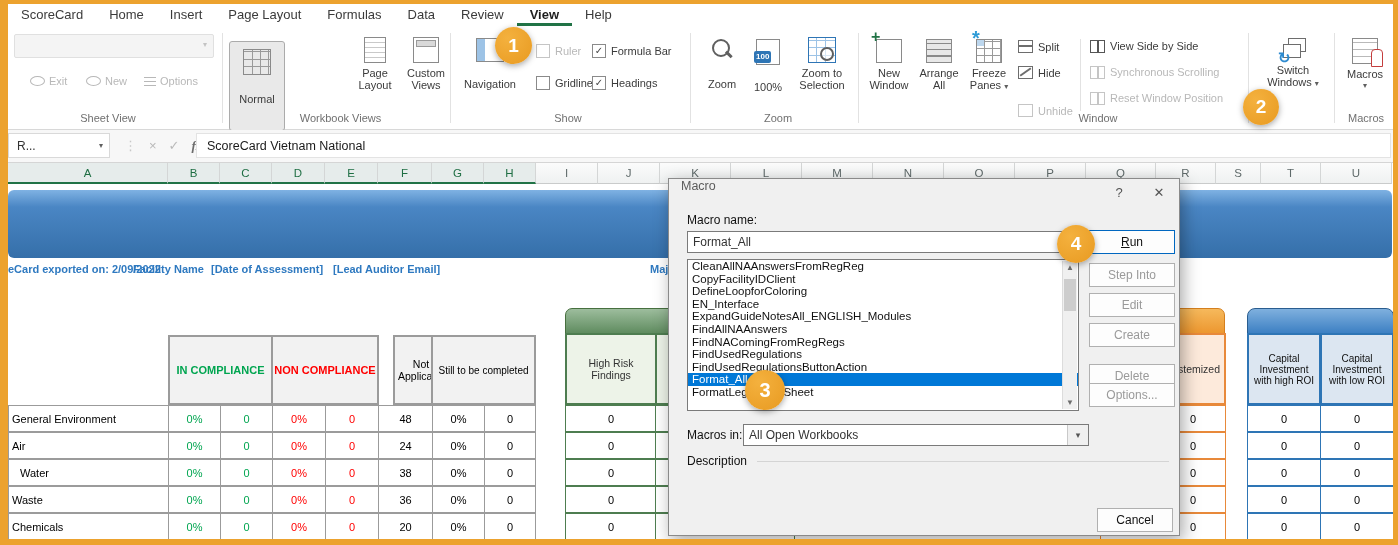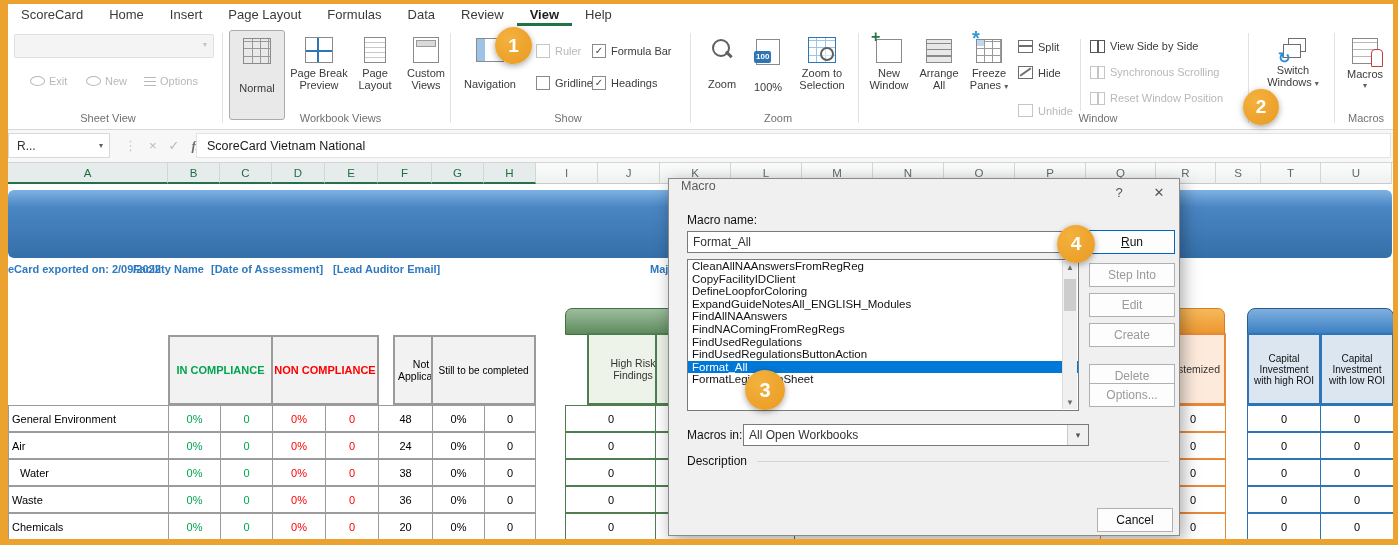--- a/index.html
+++ b/index.html
@@ -148,27 +148,23 @@
         <span class="eye"></span>
         <span>New</span>
       </div>
     <div class="smallitem dis" style="left:136px;top:48px;">
         <span class="optic"></span>
         <span>Options</span>
       </div>
     <div class="gl" style="left:40px;width:120px;">Sheet View</div>
     <div class="vsep" style="left:214px;"></div>
 
-    <div class="bigbtn sel" style="left:221px;width:54px;height:88px;top:3px;">
+    <div class="bigbtn sel" style="left:221px;width:54px;height:88px;top:14px;">
       <span class="ic icgrid" style="margin-top:7px;"></span>
       <span style="margin-top:14px;">Normal</span>
-    </div>
-    <div class="bigbtn" style="left:280px;width:62px;">
-      <span class="ic icpbp" style="margin-top:6px;"></span>
-      <span>Page Break Preview</span>
     </div>
     <div class="bigbtn" style="left:344px;width:46px;">
       <span class="ic icpage" style="margin-top:6px;"></span>
       <span>Page Layout</span>
     </div>
     <div class="bigbtn" style="left:392px;width:52px;">
       <span class="ic iccv" style="margin-top:6px;"></span>
       <span>Custom Views</span>
     </div>
     <div class="gl" style="left:235px;width:195px;">Workbook Views</div>
@@ -360,21 +356,21 @@
       <div class="cell" style="left:484px;top:486px;width:52px;height:27px;border:1px solid #9b9b9b;color:#000;">0</div>
       <div class="cell" style="left:8px;top:513px;width:161px;height:27px;border:1px solid #9b9b9b;font-size:11px;justify-content:flex-start;padding-left:3px;color:#000;">Chemicals</div>
       <div class="cell" style="left:168px;top:513px;width:53px;height:27px;border:1px solid #9b9b9b;color:#00A550;">0%</div>
       <div class="cell" style="left:220px;top:513px;width:53px;height:27px;border:1px solid #9b9b9b;color:#00A550;">0</div>
       <div class="cell" style="left:272px;top:513px;width:54px;height:27px;border:1px solid #9b9b9b;color:#FF0000;">0%</div>
       <div class="cell" style="left:325px;top:513px;width:54px;height:27px;border:1px solid #9b9b9b;color:#FF0000;">0</div>
       <div class="cell" style="left:378px;top:513px;width:55px;height:27px;border:1px solid #9b9b9b;color:#000;">20</div>
       <div class="cell" style="left:432px;top:513px;width:53px;height:27px;border:1px solid #9b9b9b;color:#000;">0%</div>
       <div class="cell" style="left:484px;top:513px;width:52px;height:27px;border:1px solid #9b9b9b;color:#000;">0</div>
       <div class="abs" style="left:565px;top:308px;width:230px;height:25px;border-radius:7px 7px 0 0;background:linear-gradient(180deg,#9dbd9d,#5d8a5d);border:1px solid #47703f;z-index:2;"></div>
-      <div class="cell" style="left:565px;top:333px;width:92px;height:72px;border:2px solid #4E7D50;background:#edf3e8;font-size:10.5px;color:#333;z-index:2;white-space:normal;text-align:center;padding:8px 8px;margin-left:22px;">High Risk Findings</div>
+      <div class="cell" style="left:565px;top:333px;width:92px;height:72px;border:2px solid #4E7D50;background:#edf3e8;font-size:10.5px;color:#333;z-index:2;white-space:normal;text-align:center;padding:8px 8px;">High Risk Findings</div>
       <div class="cell" style="left:655px;top:333px;width:140px;height:72px;border:2px solid #4E7D50;background:#edf3e8;color:#333;z-index:2;"></div>
       <div class="cell" style="left:565px;top:405px;width:92px;height:27px;border:1px solid #4E7D50;color:#000;z-index:2;">0</div>
       <div class="cell" style="left:655px;top:405px;width:140px;height:27px;border:1px solid #4E7D50;color:#000;z-index:2;"></div>
       <div class="cell" style="left:565px;top:432px;width:92px;height:27px;border:1px solid #4E7D50;color:#000;z-index:2;">0</div>
       <div class="cell" style="left:655px;top:432px;width:140px;height:27px;border:1px solid #4E7D50;color:#000;z-index:2;"></div>
       <div class="cell" style="left:565px;top:459px;width:92px;height:27px;border:1px solid #4E7D50;color:#000;z-index:2;">0</div>
       <div class="cell" style="left:655px;top:459px;width:140px;height:27px;border:1px solid #4E7D50;color:#000;z-index:2;"></div>
       <div class="cell" style="left:565px;top:486px;width:92px;height:27px;border:1px solid #4E7D50;color:#000;z-index:2;">0</div>
       <div class="cell" style="left:655px;top:486px;width:140px;height:27px;border:1px solid #4E7D50;color:#000;z-index:2;"></div>
       <div class="cell" style="left:565px;top:513px;width:92px;height:27px;border:1px solid #4E7D50;color:#000;z-index:2;">0</div>
@@ -419,20 +415,21 @@
 
     <div class="dlist" id="maclist">
       <div class="dscroll">
         <div class="a" style="top:0;">▲</div>
         <div class="thumb"></div>
         <div class="a" style="bottom:0;">▼</div>
       </div>
     <div class="ditem">CleanAllNAAnswersFromRegReg</div>
         <div class="ditem">CopyFacilityIDClient</div>
         <div class="ditem">DefineLoopforColoring</div>
+        <div class="ditem">EN_Interface</div>
         <div class="ditem">ExpandGuideNotesAll_ENGLISH_Modules</div>
         <div class="ditem">FindAllNAAnswers</div>
         <div class="ditem">FindNAComingFromRegRegs</div>
         <div class="ditem">FindUsedRegulations</div>
         <div class="ditem">FindUsedRegulationsButtonAction</div>
         <div class="ditem sel" style="background: rgb(0, 120, 215);">Format_All</div>
         <div class="ditem">FormatLegislationSheet</div>
       </div>
 
     <div class="dbtn" style="left:420px;top:84px;">

